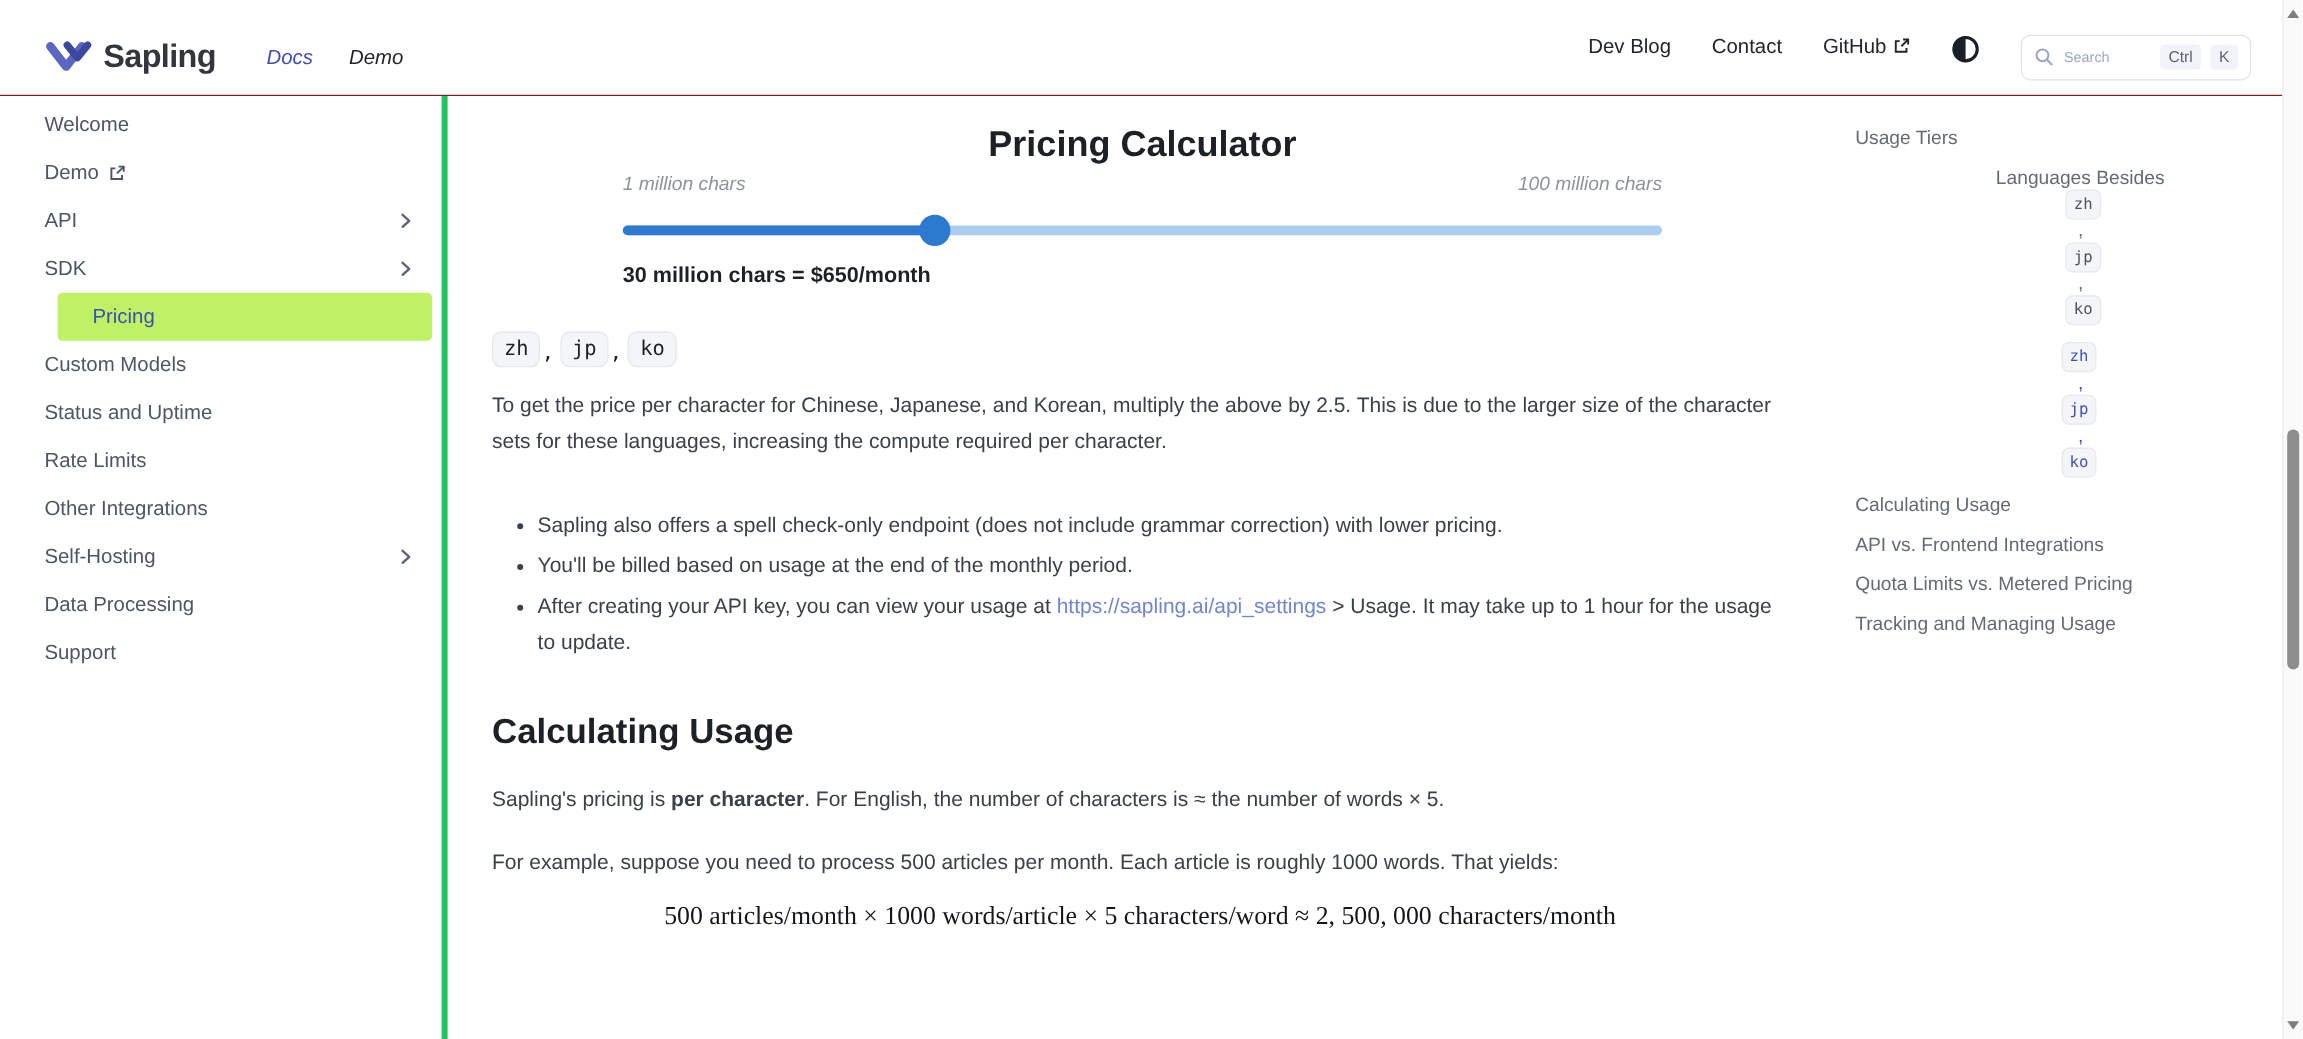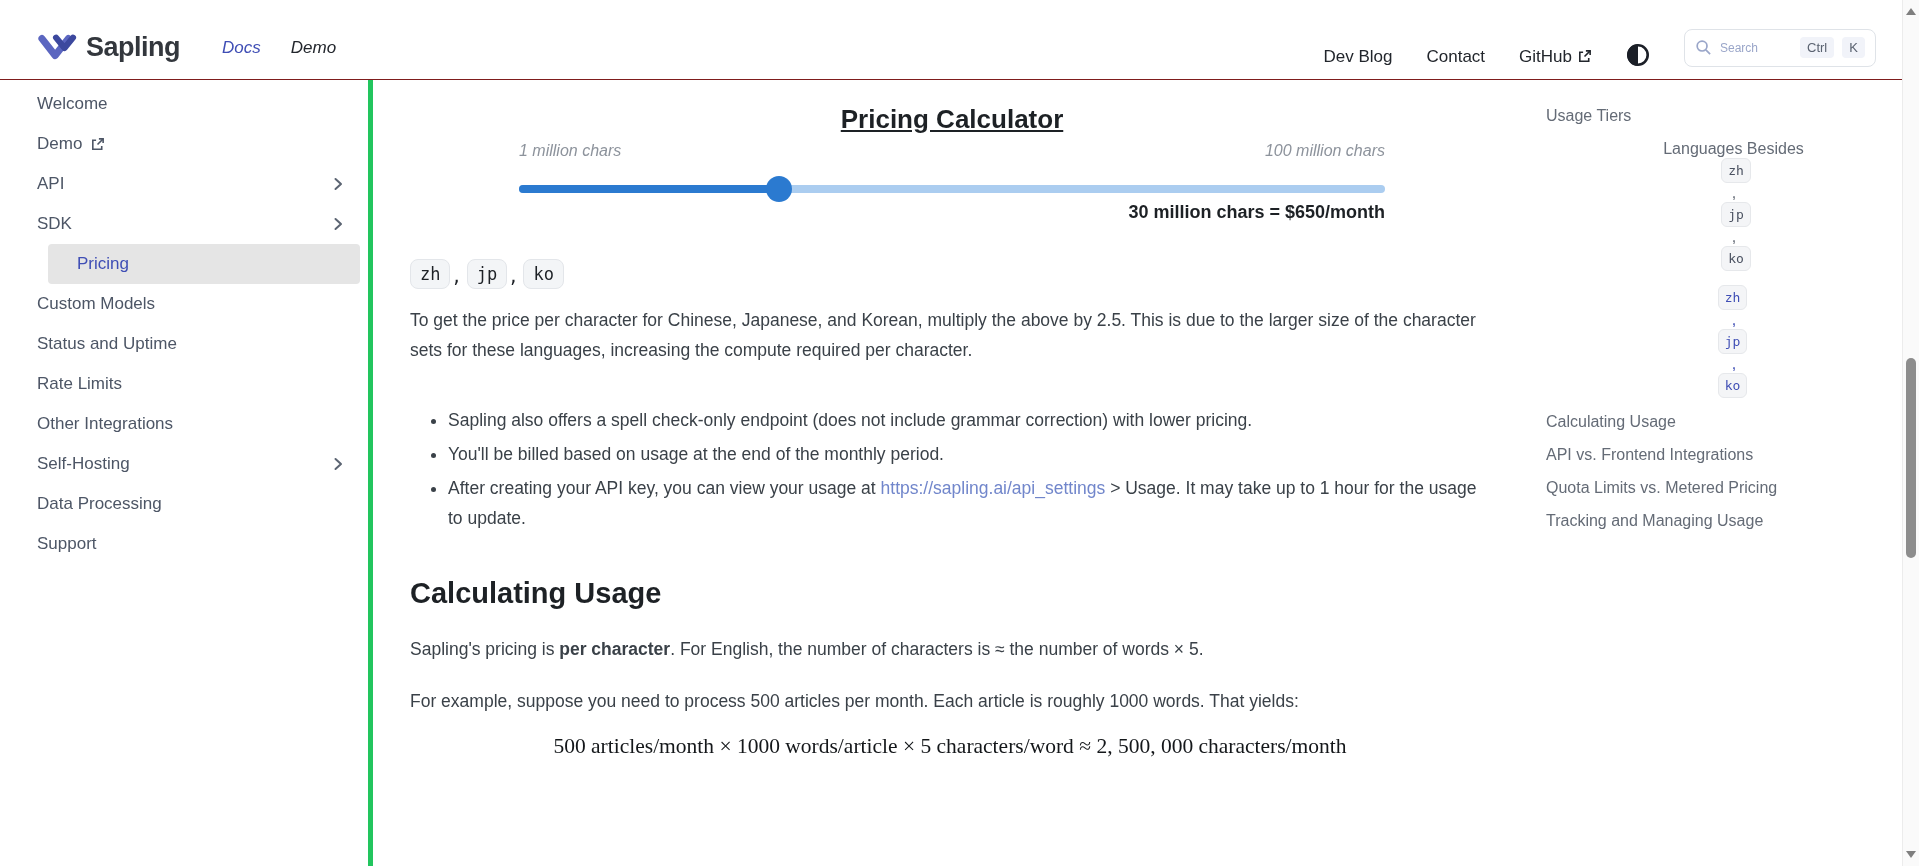--- a/index.html
+++ b/index.html
@@ -18,21 +18,21 @@
     display: flex; align-items: center;
     padding: 0 26px 0 37px;
     background: #fff;
     z-index: 5;
   }
   .brand { display: flex; align-items: center; gap: 9px; cursor: pointer; }
   .brand-name { font-size: 27px; font-weight: 700; color: #33373d; letter-spacing: -0.5px; }
   .topnav { display: flex; align-items: center; gap: 30px; margin-left: 42px; font-style: italic; }
   .topnav a { text-decoration: none; font-size: 17px; color: #22262c; font-weight: 500; }
   .topnav a.active { color: #3f4eb5; }
-  .header-right { margin-left: auto; display: flex; align-items: flex-end; gap: 34px; }
+  .header-right { margin-left: auto; display: flex; align-items: flex-start; gap: 34px; }
   .header-right a { text-decoration: none; font-size: 17px; color: #22262c; font-weight: 500; display: inline-flex; align-items: center; gap: 5px; }
   .theme-toggle { display: inline-flex; align-items: center; cursor: pointer; }
   .searchbox {
     width: 192px; height: 38px; border: 1px solid #dfe3e8; border-radius: 8px;
     display: flex; align-items: center; gap: 8px; padding: 0 6px 0 10px; background: #fff;
   }
   .searchbox input {
     border: none; outline: none; width: 72px; font-size: 12px;
     font-family: "Liberation Sans", sans-serif; color: #4c1d95; background: transparent;
   }
@@ -46,34 +46,34 @@
   .sidebar {
     position: absolute; top: 76px; left: 0; width: 373px; height: 802px;
     border-right: 5px solid #22c55e; padding-top: 8px; background: #fff;
   }
   .side-item {
     height: 40px; margin: 0 8px; padding: 0 14px 0 29px; border-radius: 4px;
     display: flex; align-items: center; gap: 8px;
     font-size: 17px; font-weight: 500; color: #4d5666; cursor: pointer;
   }
   .side-item .grow { flex: 1; }
-  .side-item.active { background: #e5e5e5; color: #3f4eb5; margin-left: 48px; }
+  .side-item.active { background: #bef264; color: #3f4eb5; margin-left: 48px; }
   .chev { display: inline-flex; }
 
   
   .main { position: absolute; top: 64px; left: 374px; width: 1156px; height: 802px; overflow: hidden; }
 
   .calc { width: 866px; margin: 40px auto 0; }
-  .calc-title { text-align: center; font-size: 26px; font-weight: 700; color: #1d2125; text-decoration: underline; }
+  .calc-title { text-align: center; font-size: 30px; font-weight: 700; color: #1d2125; }
   .calc-labels { display: flex; justify-content: space-between; margin-top: 7px; font-size: 16px; font-style: italic; color: #8d939c; }
   .slider { position: relative; height: 26px; margin-top: 16px; cursor: pointer; }
   .slider-track { position: absolute; top: 9px; left: 0; right: 0; height: 8px; border-radius: 4px; background: #abcdf0; }
   .slider-fill { position: absolute; top: 0; left: 0; height: 8px; border-radius: 4px; background: #2b7ad0; }
   .slider-thumb { position: absolute; top: -9px; width: 26px; height: 26px; border-radius: 50%; background: #2b7ad0; }
-  .calc-result { text-align: right; font-size: 18px; font-weight: 700; color: #1d2125; }
+  .calc-result { text-align: left; margin-top: 14px; font-size: 18px; font-weight: 700; color: #1d2125; }
   .calc-breakdown { text-align: center; margin-top: 10px; font-size: 17px; color: #1f2328; }
   .hl { background: #c9cae6; padding: 4px 9px; }
   .plus { margin: 0 6px; }
 
   .content { margin: 36px 0 0 36px; width: 1080px; }
   .code-badges { display: flex; align-items: flex-end; }
   .code-badge {
     font-family: "DejaVu Sans Mono", monospace; font-size: 17px; color: #1d2126;
     background: #f3f5f7; border: 1px solid #e3e6ea; border-radius: 8px; padding: 4px 9px;
   }

